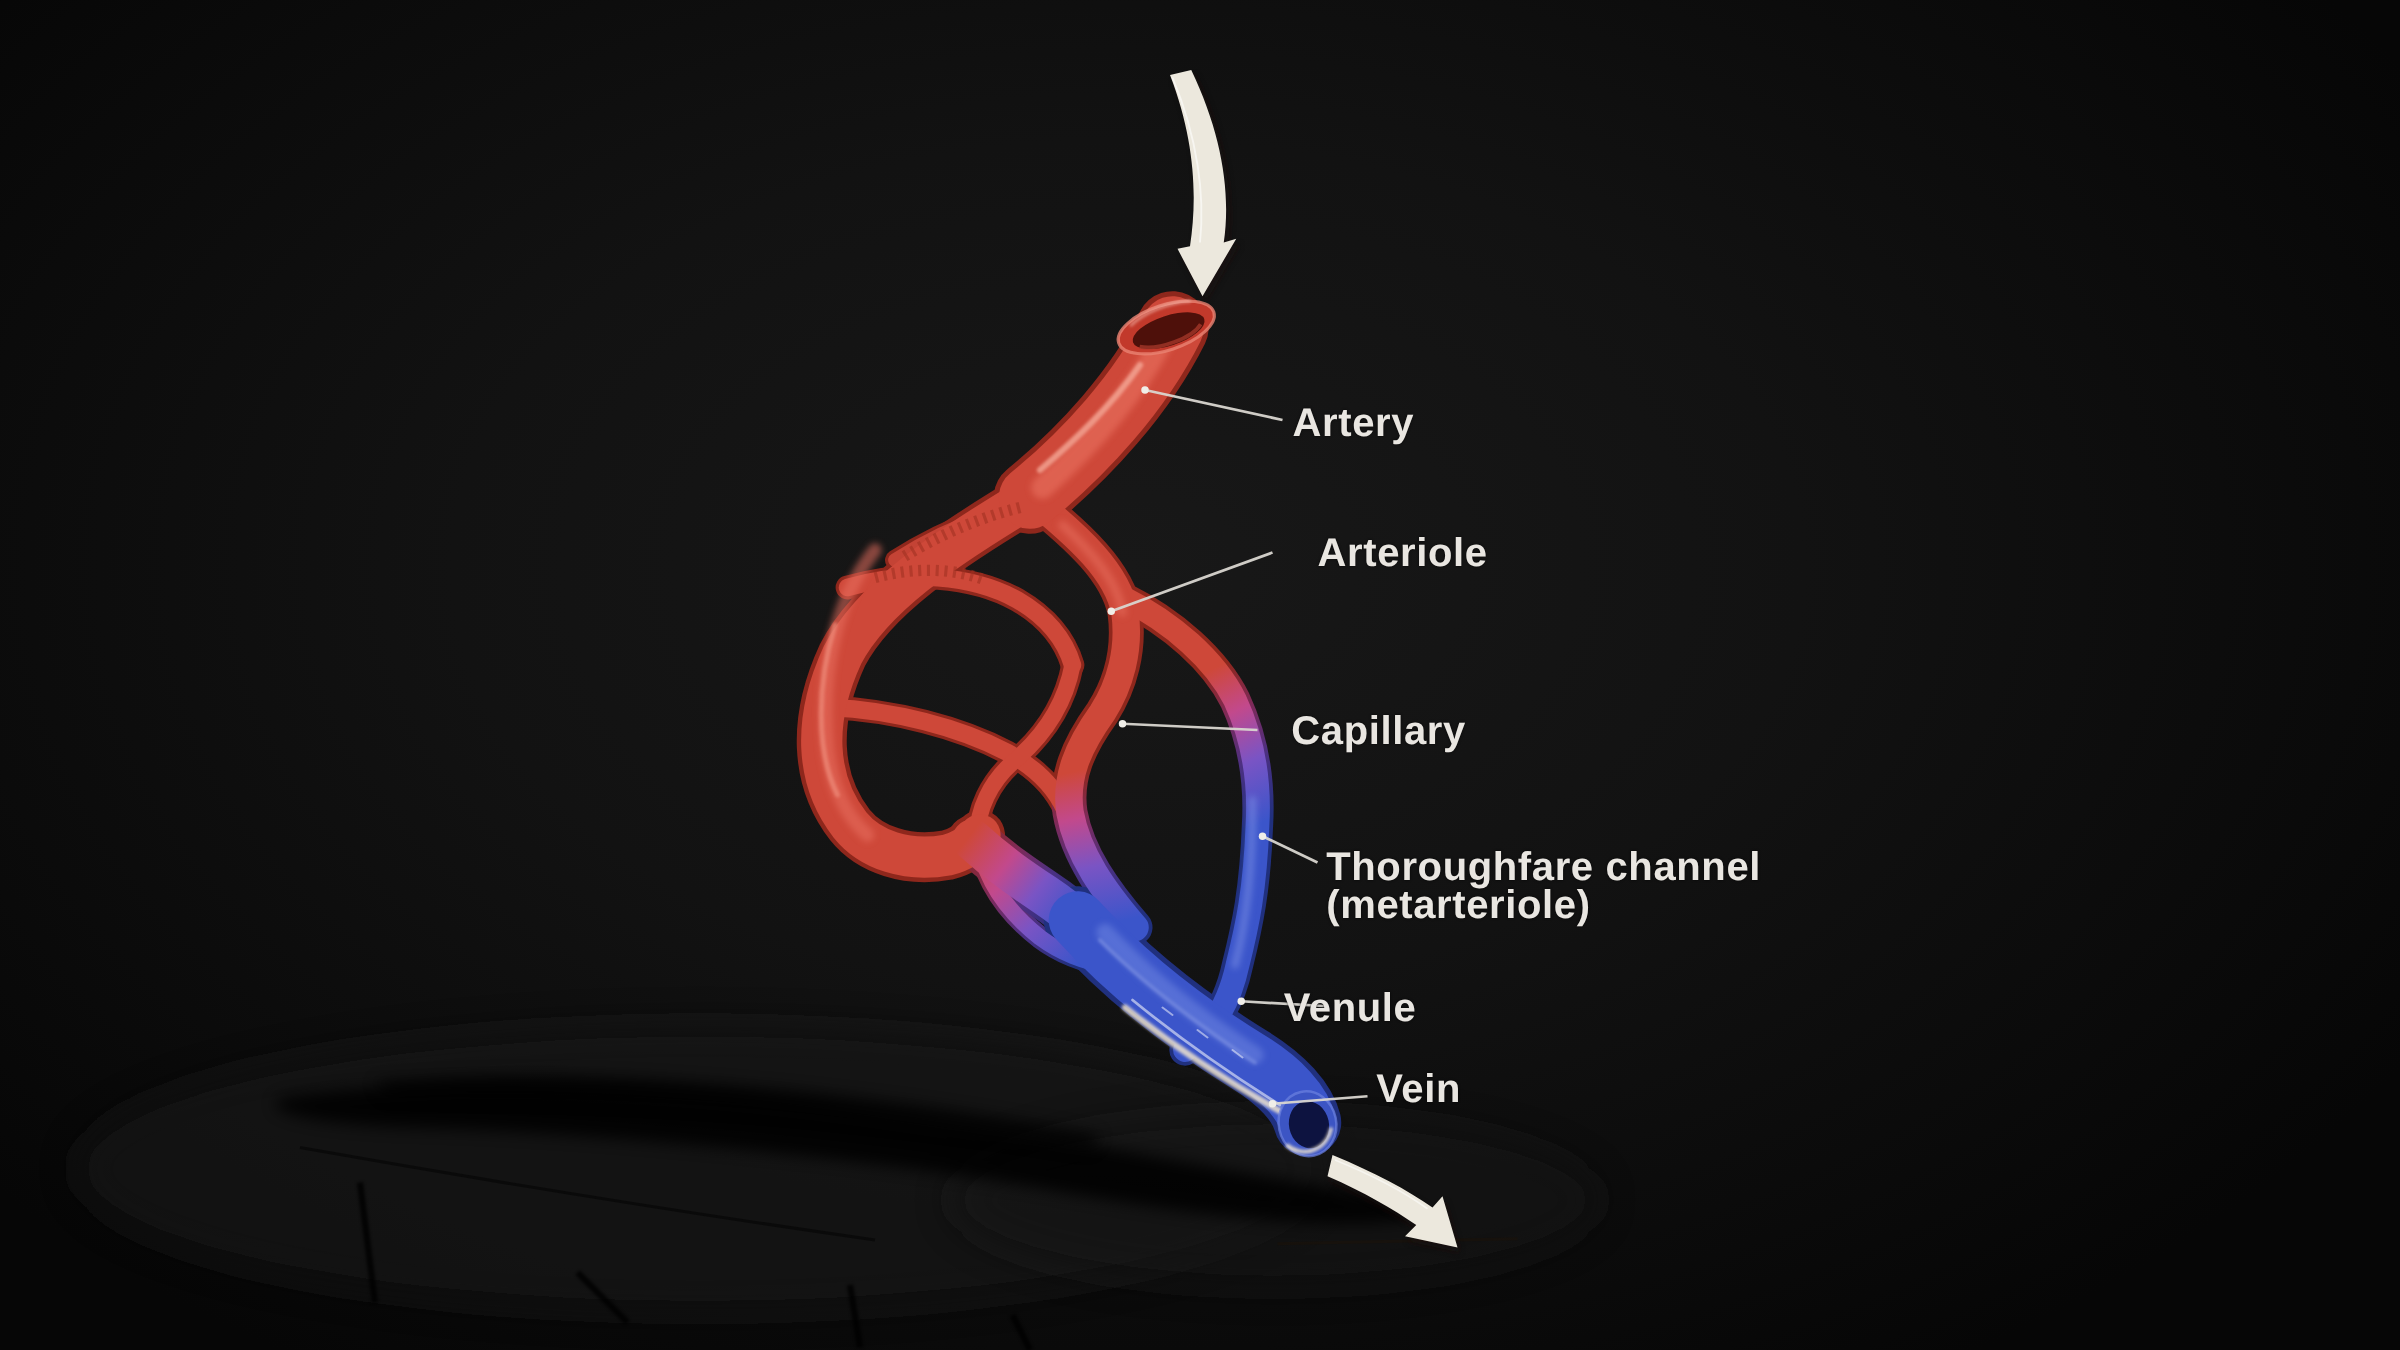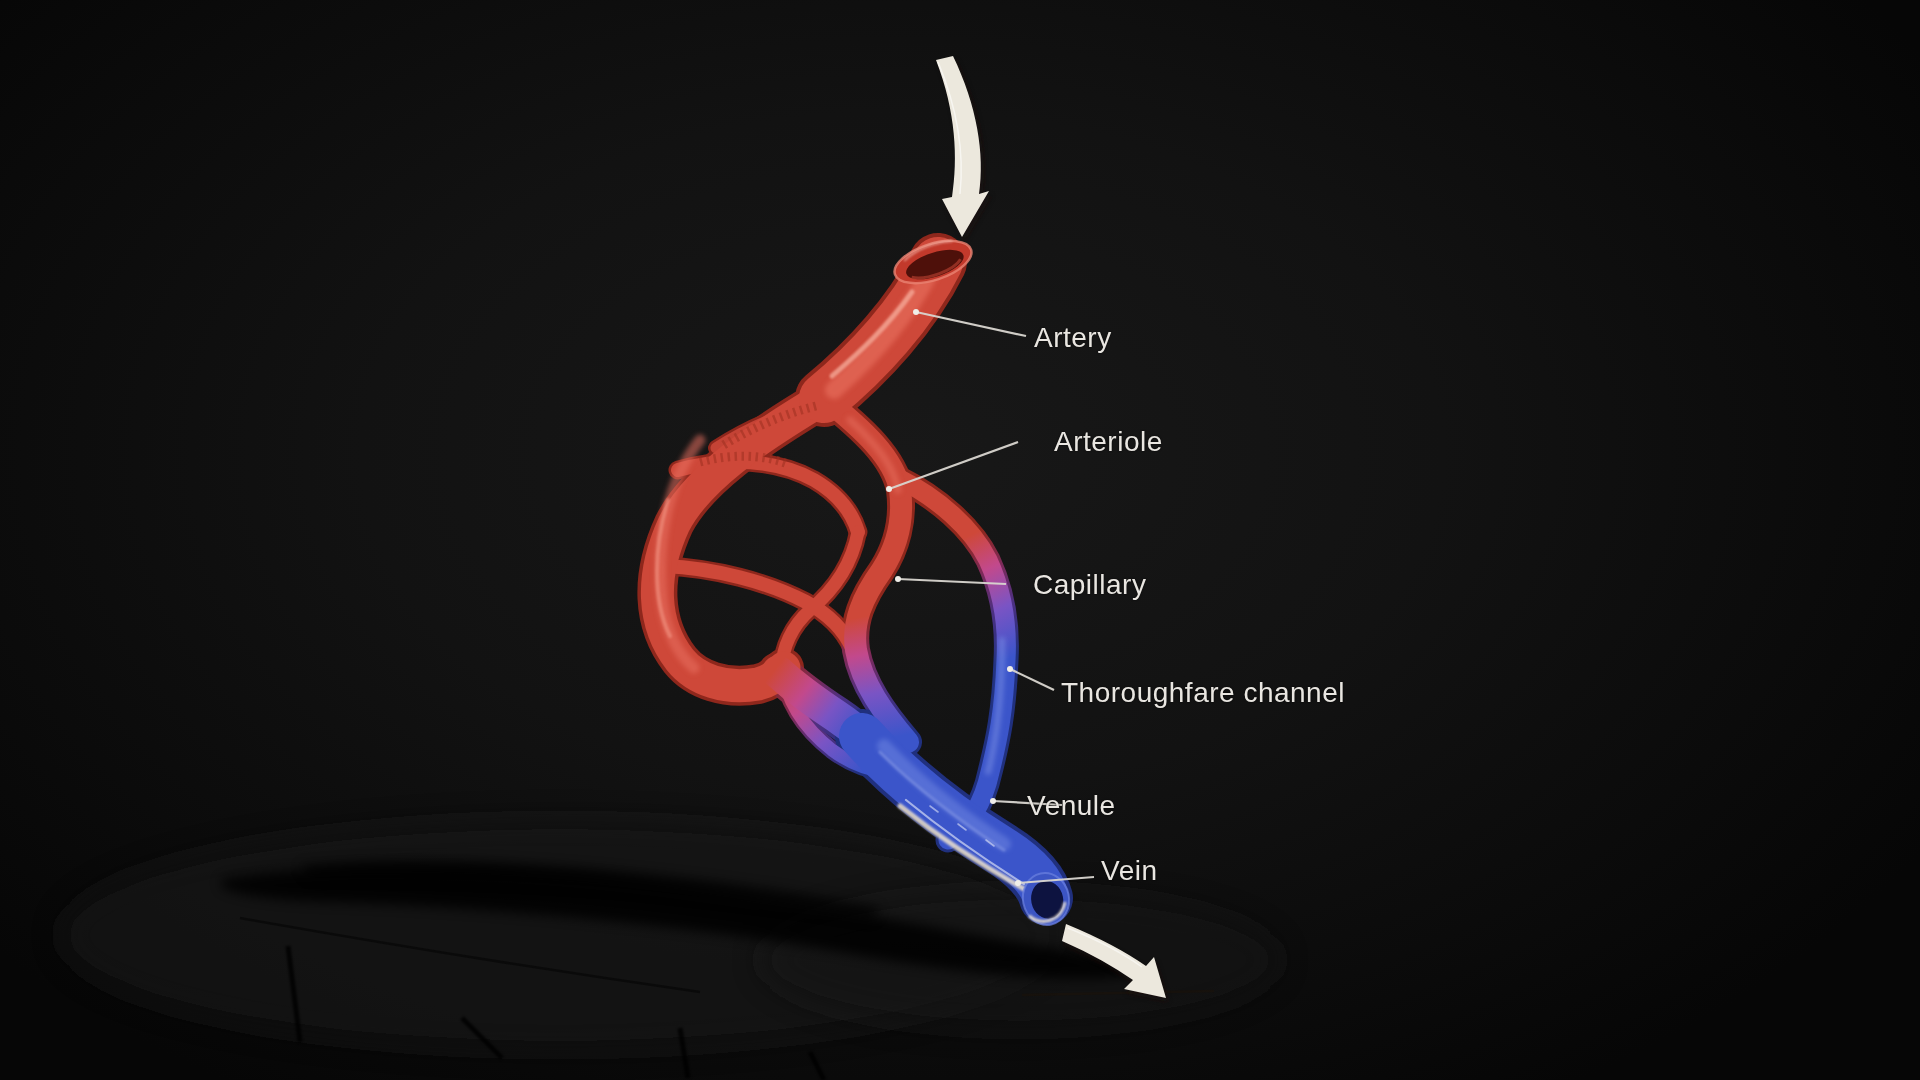--- a/index.html
+++ b/index.html
@@ -7,22 +7,22 @@
     position:relative;
     width:1920px;height:1080px;
     overflow:hidden;
     background:radial-gradient(ellipse 1200px 760px at 47% 42%, #181818 0%, #121212 45%, #0b0b0b 78%, #060606 100%);
     font-family:"Liberation Sans","DejaVu Sans",sans-serif;
   }
   svg{position:absolute;left:0;top:0;}
   .lbl{
     position:absolute;
     color:#e9e6e1;
-    font-size:28px;
-    font-weight:400;
+    font-size:32px;
+    font-weight:700;
     letter-spacing:.5px;
     white-space:nowrap;
     transform:translateY(-50%);
     text-shadow:0 0 2px rgba(0,0,0,.8);
   }
   .lbl.two-line{transform:none;line-height:30px;}
   .under path{fill:none;stroke-linecap:round;}
   .main path{fill:none;stroke-linecap:round;}
   .core path{fill:none;stroke-linecap:round;}
 </style>
@@ -209,20 +209,21 @@
     <span>Artery</span>
   </div>
   <div class="lbl" style="left:1054px; top:442px">
     <span>Arteriole</span>
   </div>
   <div class="lbl" style="left:1033px; top:585px">
     <span>Capillary</span>
   </div>
   <div class="lbl two-line" style="left:1061px; top:678px">
     <div>Thoroughfare channel</div>
+    <div>(metarteriole)</div>
   </div>
   <div class="lbl" style="left:1027px; top:806px">
     <span>Venule</span>
   </div>
   <div class="lbl" style="left:1101px; top:871px">
     <span>Vein</span>
   </div>
 
 </div>
 

